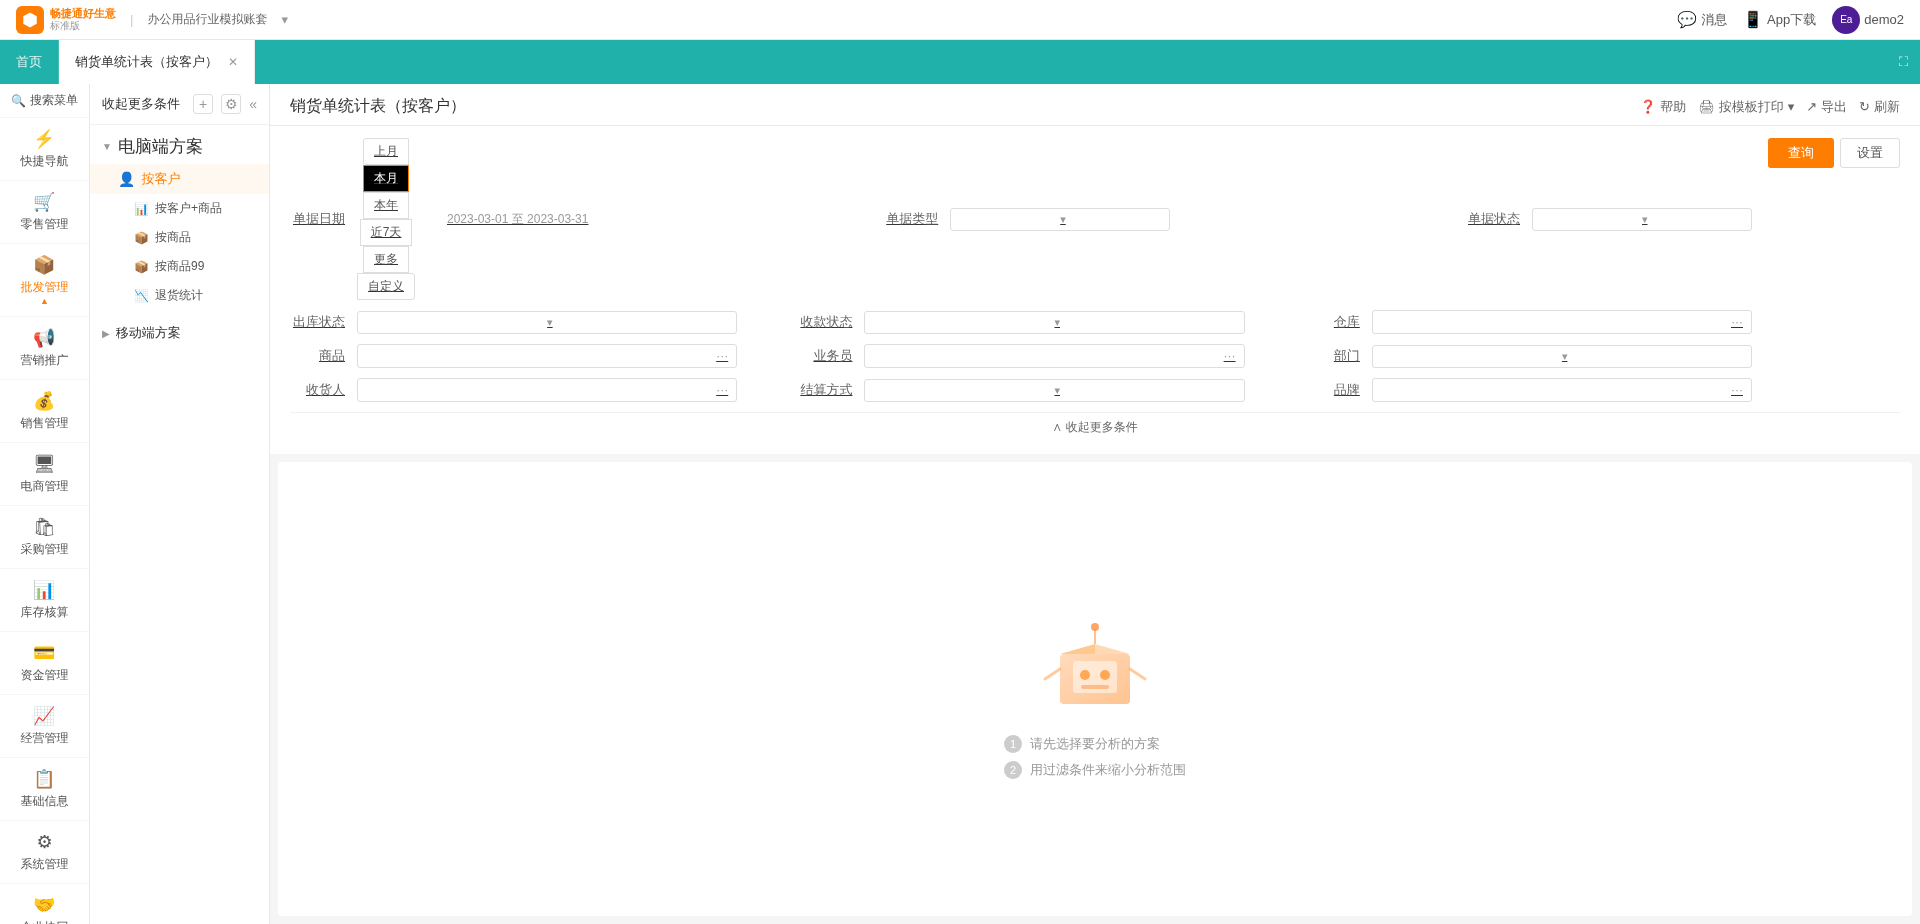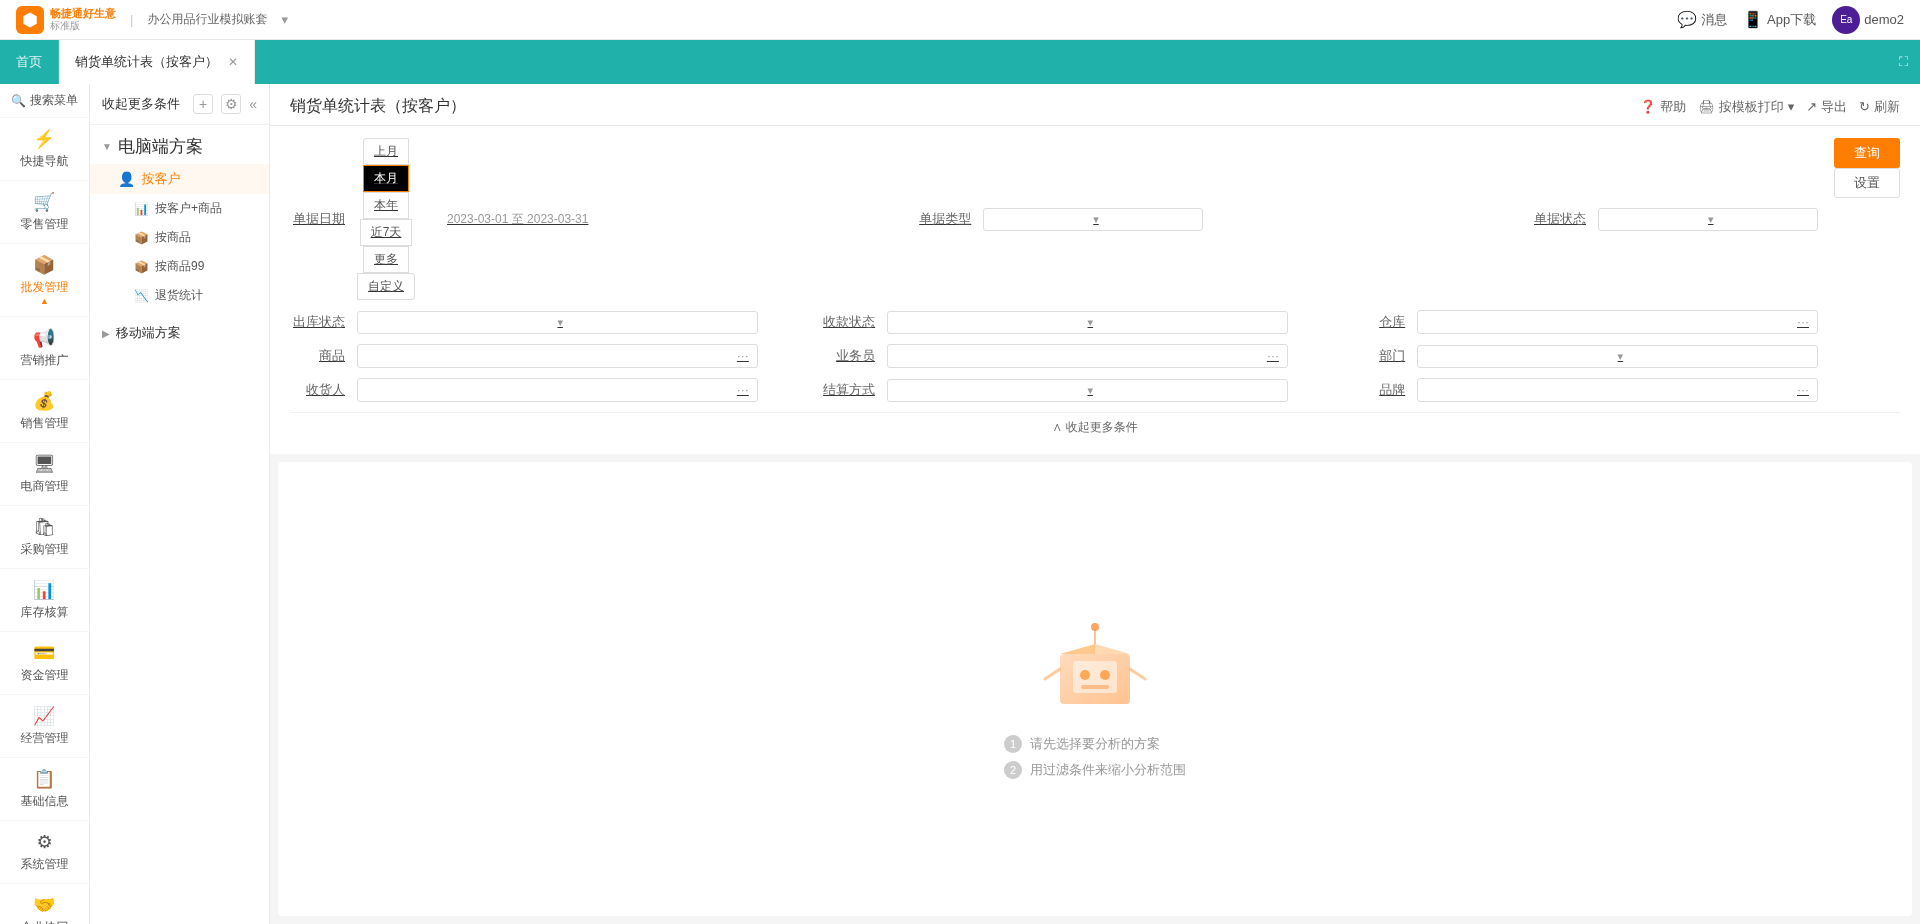--- a/index.html
+++ b/index.html
@@ -82,21 +82,21 @@
     .filter-select span { flex: 1; font-size: 13px; color: #999; }
     .filter-select .arrow { color: #999; font-size: 11px; }
     .filter-input-wrap { border: 1px solid #ddd; border-radius: 3px; background: #fff; padding: 4px 8px; min-width: 200px; display: flex; align-items: center; }
     .filter-input-wrap span { color: #999; font-size: 12px; }
     .filter-dots { color: #ff7d00; font-size: 16px; cursor: pointer; margin-left: 4px; }
 
     
     .collapse-bar { text-align: center; padding: 6px; background: #fff; border-top: 1px solid #f0f0f0; cursor: pointer; color: #666; font-size: 12px; }
 
     
-    .query-buttons { display: flex; flex-direction: column; gap: 0; margin-left: 8px; }
+    .query-buttons { display: flex; flex-direction: row; gap: 6px; margin-left: 8px; }
     .btn-query { background: #ff7d00; color: #fff; border: none; border-radius: 3px; padding: 6px 20px; font-size: 13px; cursor: pointer; }
     .btn-settings { background: #fff; color: #555; border: 1px solid #ddd; border-radius: 3px; padding: 5px 16px; font-size: 13px; cursor: pointer; }
 
     
     .empty-state { flex: 1; display: flex; flex-direction: column; align-items: center; justify-content: center; background: #fff; margin: 8px; border-radius: 4px; }
     .empty-icon { width: 120px; height: 120px; margin-bottom: 16px; }
     .empty-tips { display: flex; flex-direction: column; gap: 8px; }
     .empty-tip { display: flex; align-items: center; gap: 8px; color: #999; font-size: 13px; }
     .tip-num { width: 18px; height: 18px; border-radius: 50%; background: #ccc; color: #fff; font-size: 11px; display: flex; align-items: center; justify-content: center; flex-shrink: 0; }
 

